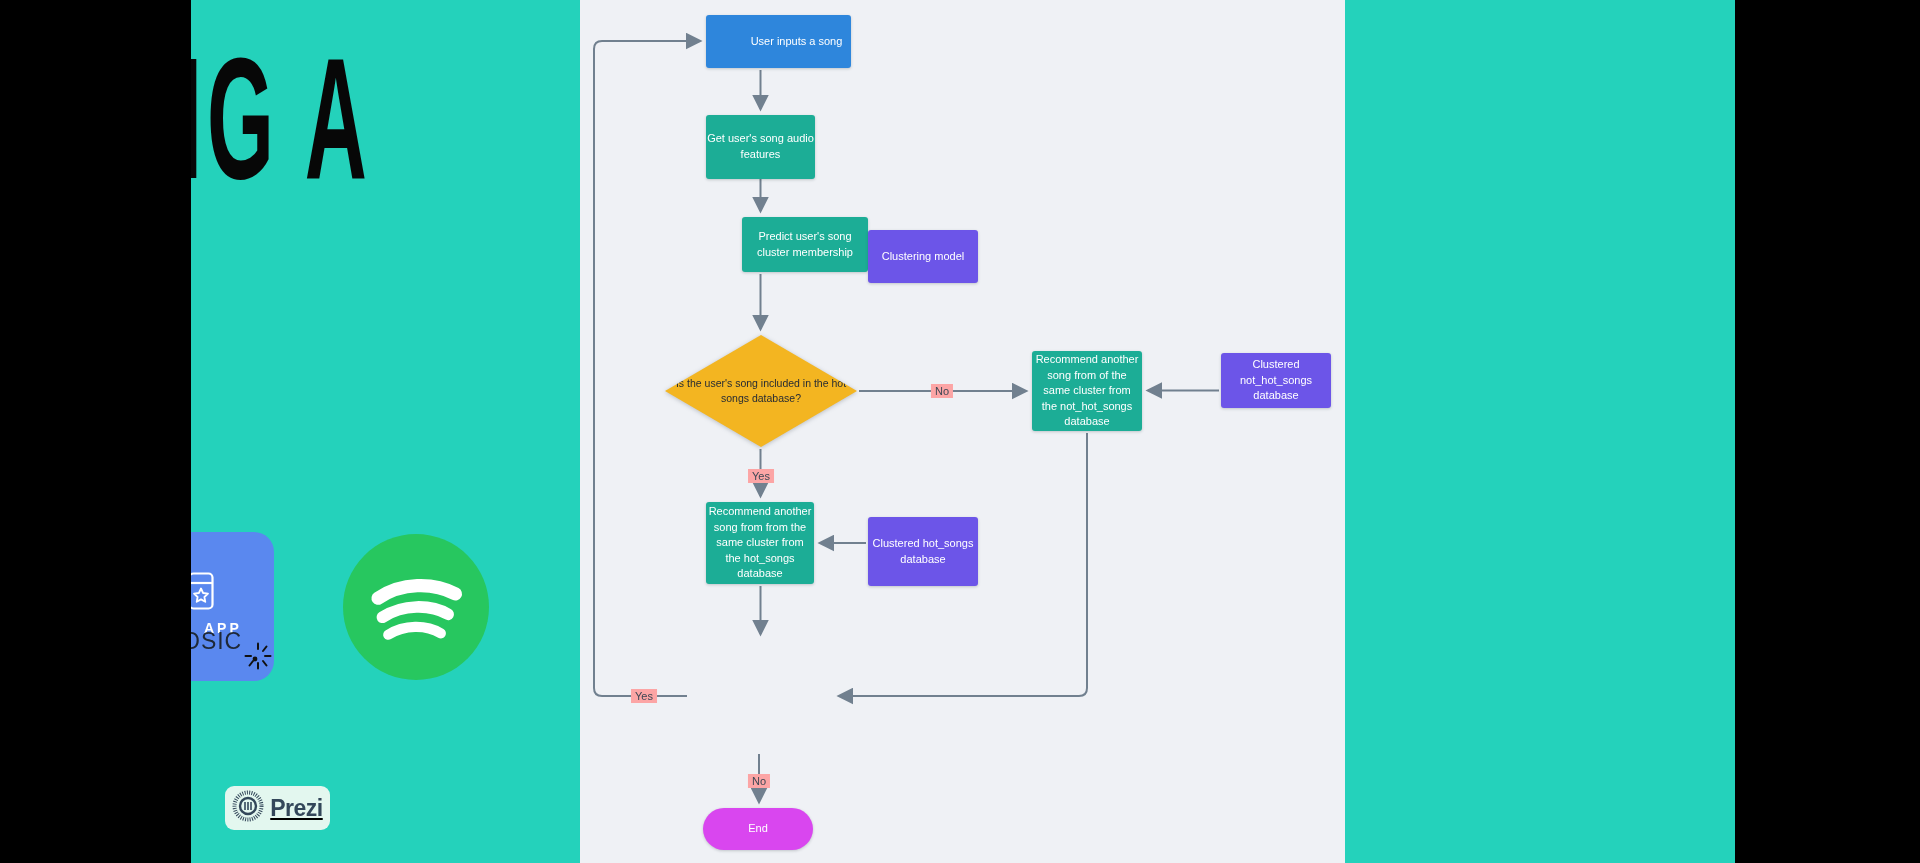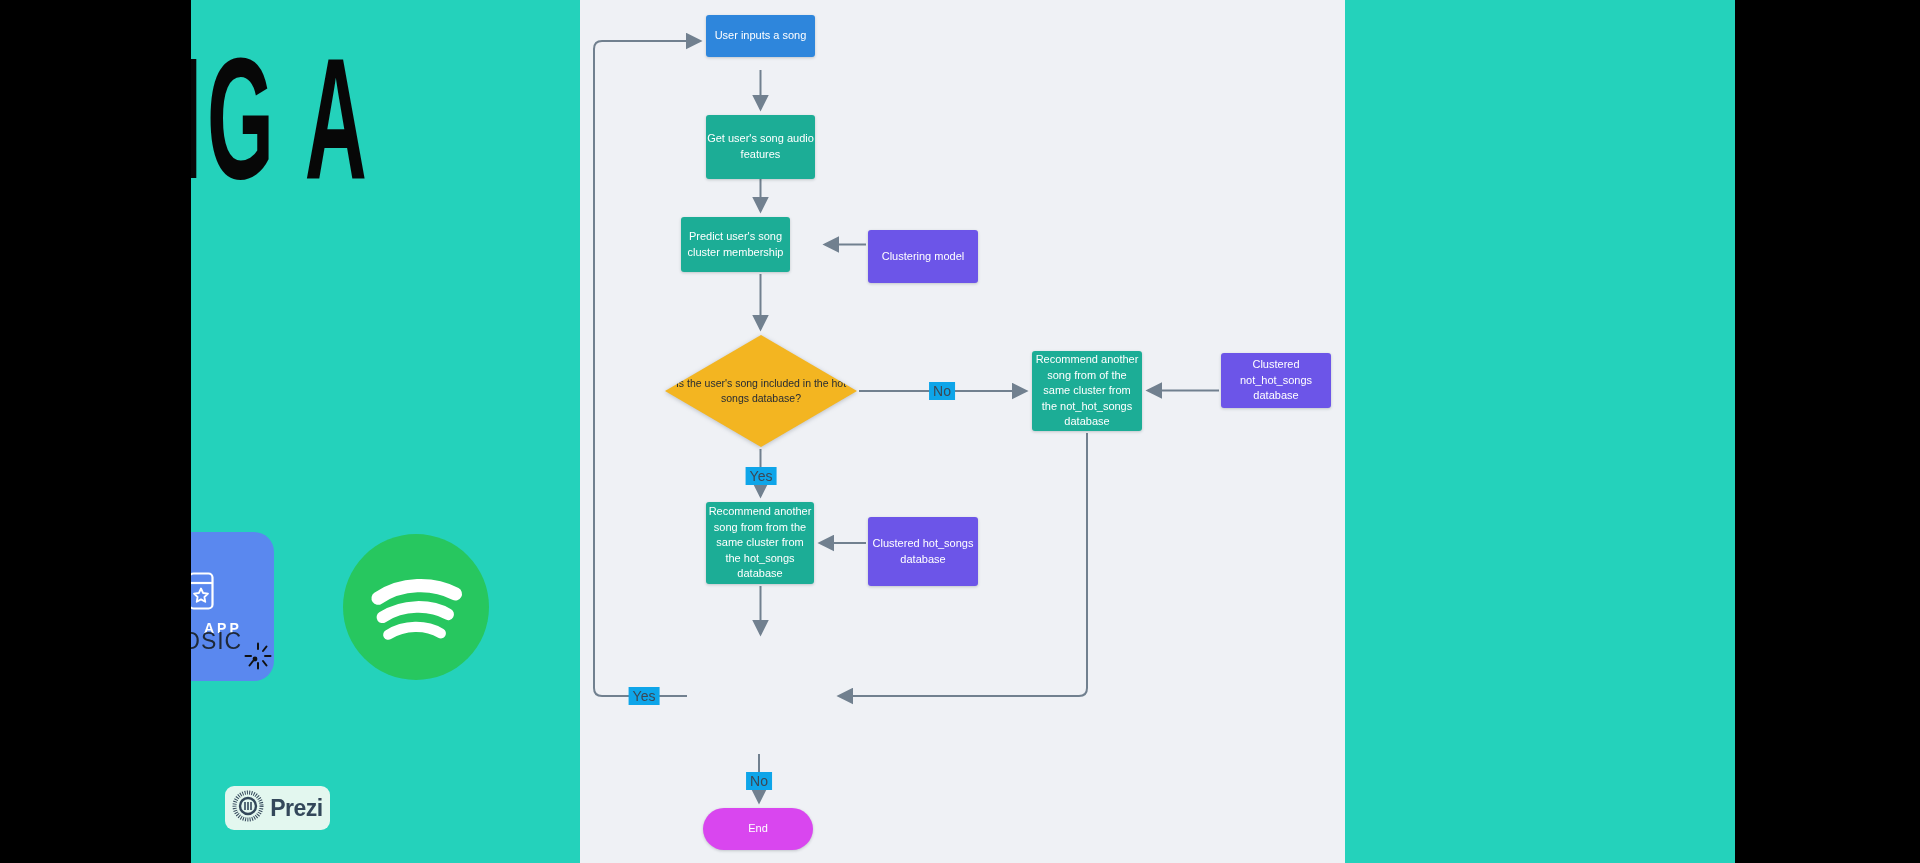--- a/index.html
+++ b/index.html
@@ -23,43 +23,43 @@
   #app-badge .app-line{position:absolute;left:36px;top:88px;width:64px;color:#fff;
              font-size:14px;font-weight:bold;letter-spacing:3px;}
   #app-badge .osic-line{position:absolute;left:14px;top:96px;color:#1E2836;
              font-size:23px;letter-spacing:1px;}
   #app-badge .burst-icon{position:absolute;left:76px;top:110px;}
 
   #spotify{position:absolute;left:343px;top:534px;z-index:2;}
 
   #prezi-badge{position:absolute;left:225px;top:786px;width:105px;height:44px;
              background:#E3F7EF;border-radius:9px;z-index:2;display:flex;
-             align-items:center;justify-content:center;gap:6px;cursor:pointer;}
+             align-items:center;justify-content:center;gap:6px;cursor:pointer;text-decoration:underline;}
   #prezi-badge .prezi-label{color:#33475A;font-size:23px;font-weight:bold;letter-spacing:-0.5px;}
 
   
   #connectors{position:absolute;left:0;top:0;z-index:2;}
   .node{position:absolute;z-index:3;display:flex;align-items:center;justify-content:center;
         text-align:center;color:#fff;font-size:11px;line-height:1.45;white-space:pre-line;
         border-radius:3px;box-shadow:0 1px 3px rgba(27,39,51,.22);}
   .node.blue{background:#2E86DC;}
   .node.teal{background:#1CAD96;}
   .node.purple{background:#6C55E8;}
   .node.end{background:#d946ef;border-radius:21px;}
   .diamond-wrap{position:absolute;z-index:3;filter:drop-shadow(0 1px 2px rgba(27,39,51,.25));}
   .diamond{width:100%;height:100%;background:#F3B521;
            clip-path:polygon(50% 0,100% 50%,50% 100%,0 50%);
            display:flex;align-items:center;justify-content:center;text-align:center;
            color:#262B33;font-size:10.5px;line-height:1.4;white-space:pre-line;}
   .edge-label{position:absolute;z-index:4;transform:translate(-50%,-50%);
-           background:#0ea5e9;color:#3C4754;font-size:14px;padding:1px 4px;}
-
-  #n-start{left:706px;top:15px;width:109px;height:42px;}
+           background:#fca5a5;color:#3C4754;font-size:11px;padding:1px 4px;}
+
+  #n-start{left:706px;top:15px;width:109px;height:53px;padding-left:36px;}
   #n-features{left:706px;top:115px;width:109px;height:64px;}
-  #n-predict{left:681px;top:217px;width:109px;height:55px;}
+  #n-predict{left:742px;top:217px;width:126px;height:55px;}
   #n-clustering{left:868px;top:230px;width:110px;height:53px;}
   #d-hot{left:665px;top:335px;width:192px;height:112px;}
   #n-rec-not{left:1032px;top:351px;width:110px;height:80px;line-height:1.42;}
   #n-clu-not{left:1221px;top:353px;width:110px;height:55px;}
   #n-rec-hot{left:706px;top:502px;width:108px;height:82px;line-height:1.42;}
   #n-clu-hot{left:868px;top:517px;width:110px;height:69px;}
   #d-another{left:689px;top:640px;width:142px;height:112px;}
   #n-end{left:703px;top:808px;width:110px;height:42px;}
 
   #lbl-no-hot{left:942px;top:391px;}

